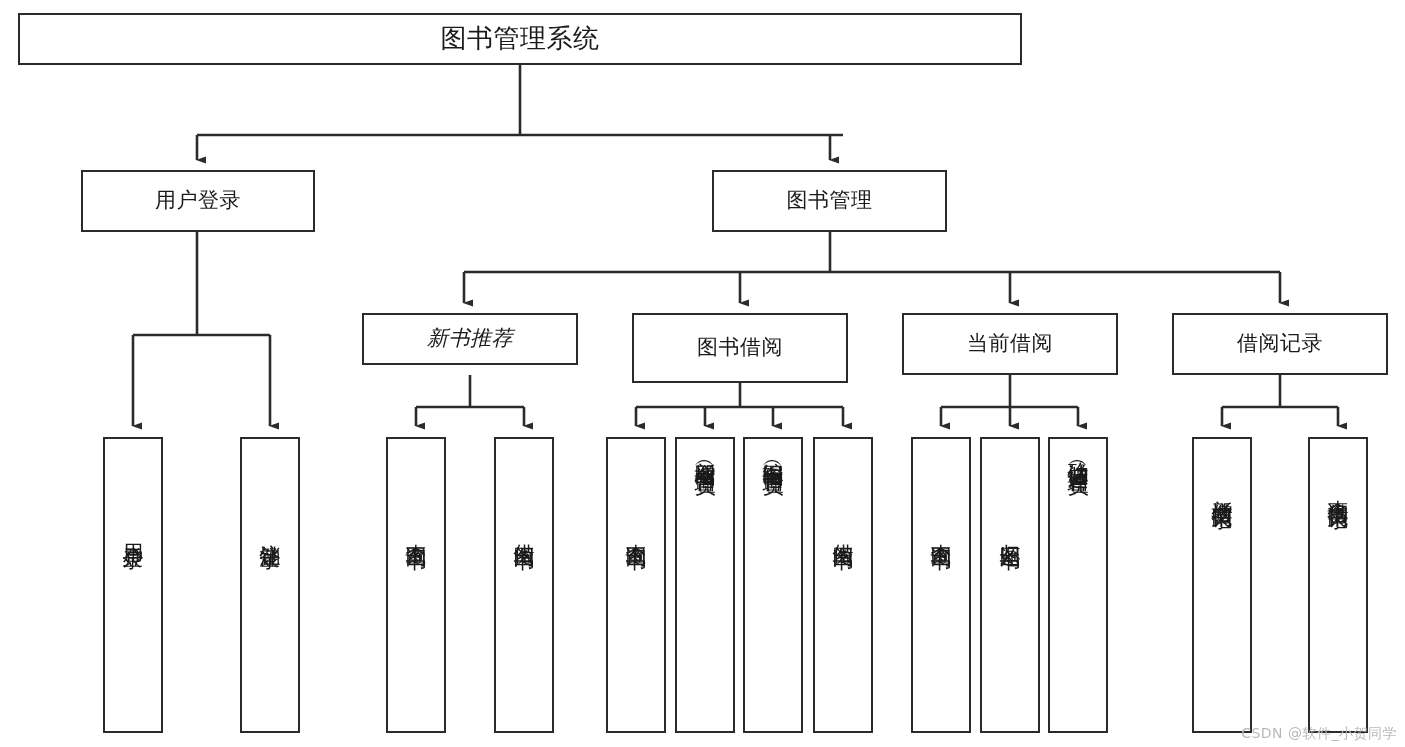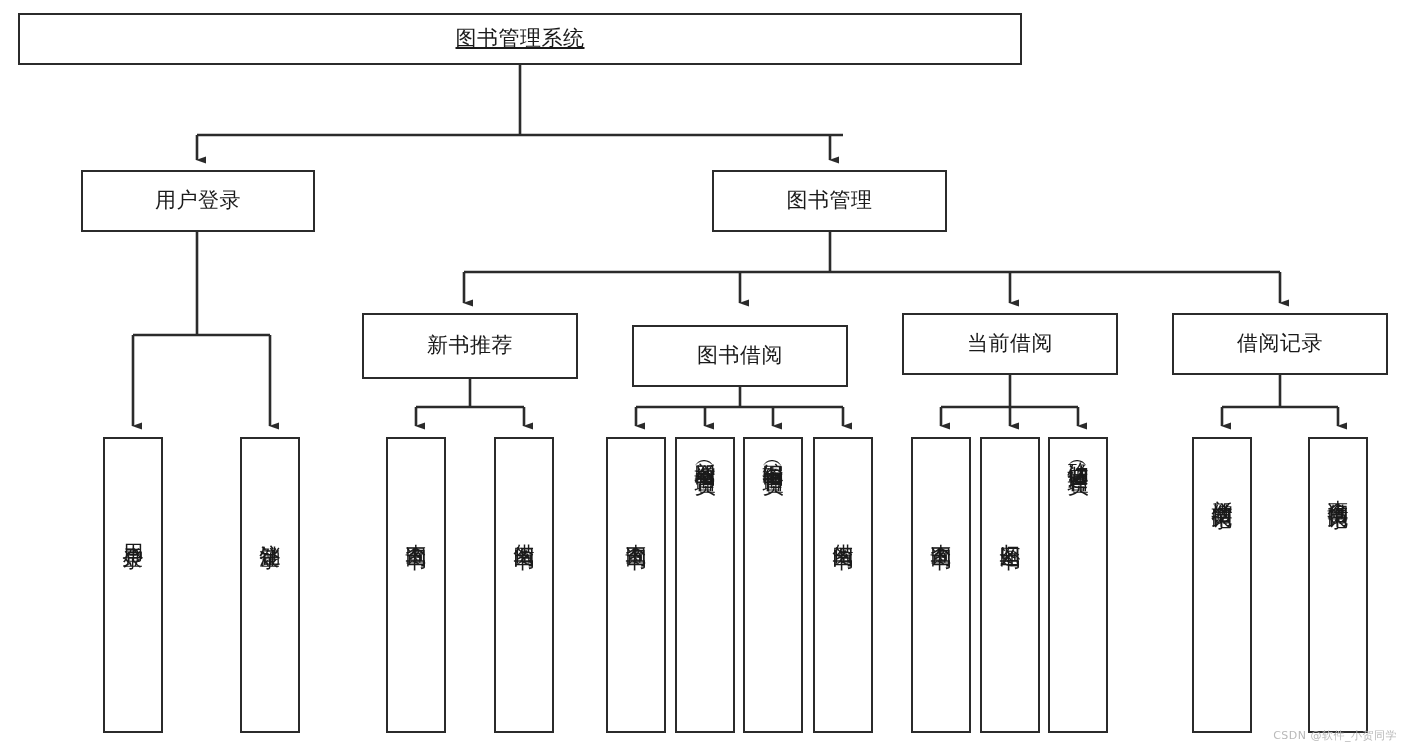--- a/index.html
+++ b/index.html
@@ -36,43 +36,42 @@
     justify-content: center;
     color: #1a1a1a;
   }
   .node-h {
     font-size: 21px;
     line-height: 1.2;
     letter-spacing: 0.5px;
     white-space: nowrap;
   }
   .node-root {
-    font-size: 21px;
-    text-decoration: underline;
+    font-size: 26px;
   }
   .node-v {
     font-size: 21px;
     letter-spacing: 1px;
     align-items: flex-start;
     justify-content: center;
     padding-top: 0;
   }
   .vtext {
     writing-mode: vertical-rl;
     text-orientation: upright;
     line-height: 1.15;
     letter-spacing: 2px;
     white-space: nowrap;
     display: block;
   }
   .watermark {
     position: absolute;
     right: 8px;
     bottom: 4px;
-    font-size: 11px;
+    font-size: 14px;
     color: #b9b9b9;
     white-space: nowrap;
     letter-spacing: 0.5px;
   }
 </style>
 </head>
 <body>
 
 <div id="diagram-root">
 
@@ -130,24 +129,24 @@
     <span>图书管理系统</span>
   </div>
 
   <div class="node node-h" style="left:81px; top:170px; width:234px; height:62px;">
     <span>用户登录</span>
   </div>
   <div class="node node-h" style="left:712px; top:170px; width:235px; height:62px;text-align:right;">
     <span>图书管理</span>
   </div>
 
-  <div class="node node-h" style="left:362px; top:313px; width:216px; height:66px;">
+  <div class="node node-h" style="left:362px; top:313px; width:216px; height:52px;font-style:italic;">
     <span>新书推荐</span>
   </div>
-  <div class="node node-h" style="left:632px; top:313px; width:216px; height:62px;margin-top:12px;">
+  <div class="node node-h" style="left:632px; top:313px; width:216px; height:70px;">
     <span>图书借阅</span>
   </div>
   <div class="node node-h" style="left:902px; top:313px; width:216px; height:62px;align-items:center;">
     <span>当前借阅</span>
   </div>
   <div class="node node-h" style="left:1172px; top:313px; width:216px; height:62px;">
     <span>借阅记录</span>
   </div>
 
   <div class="node node-v" style="left:103px; top:437px; width:60px; height:296px;">

